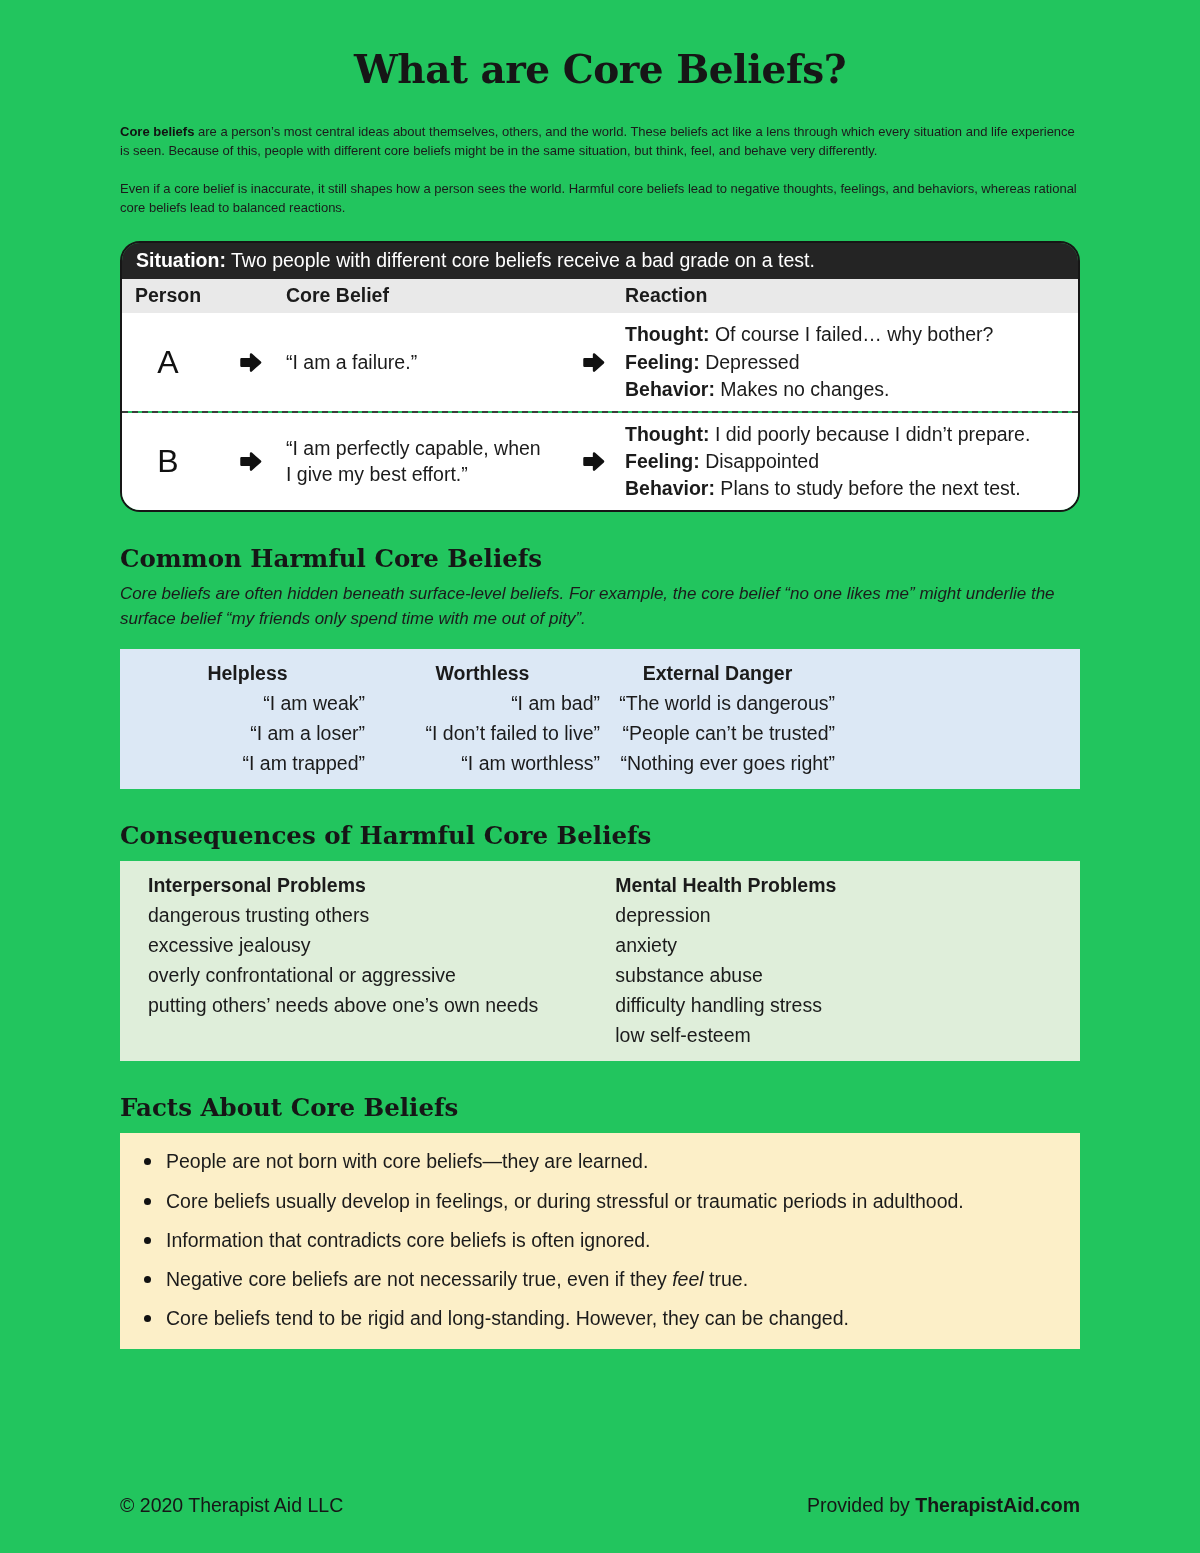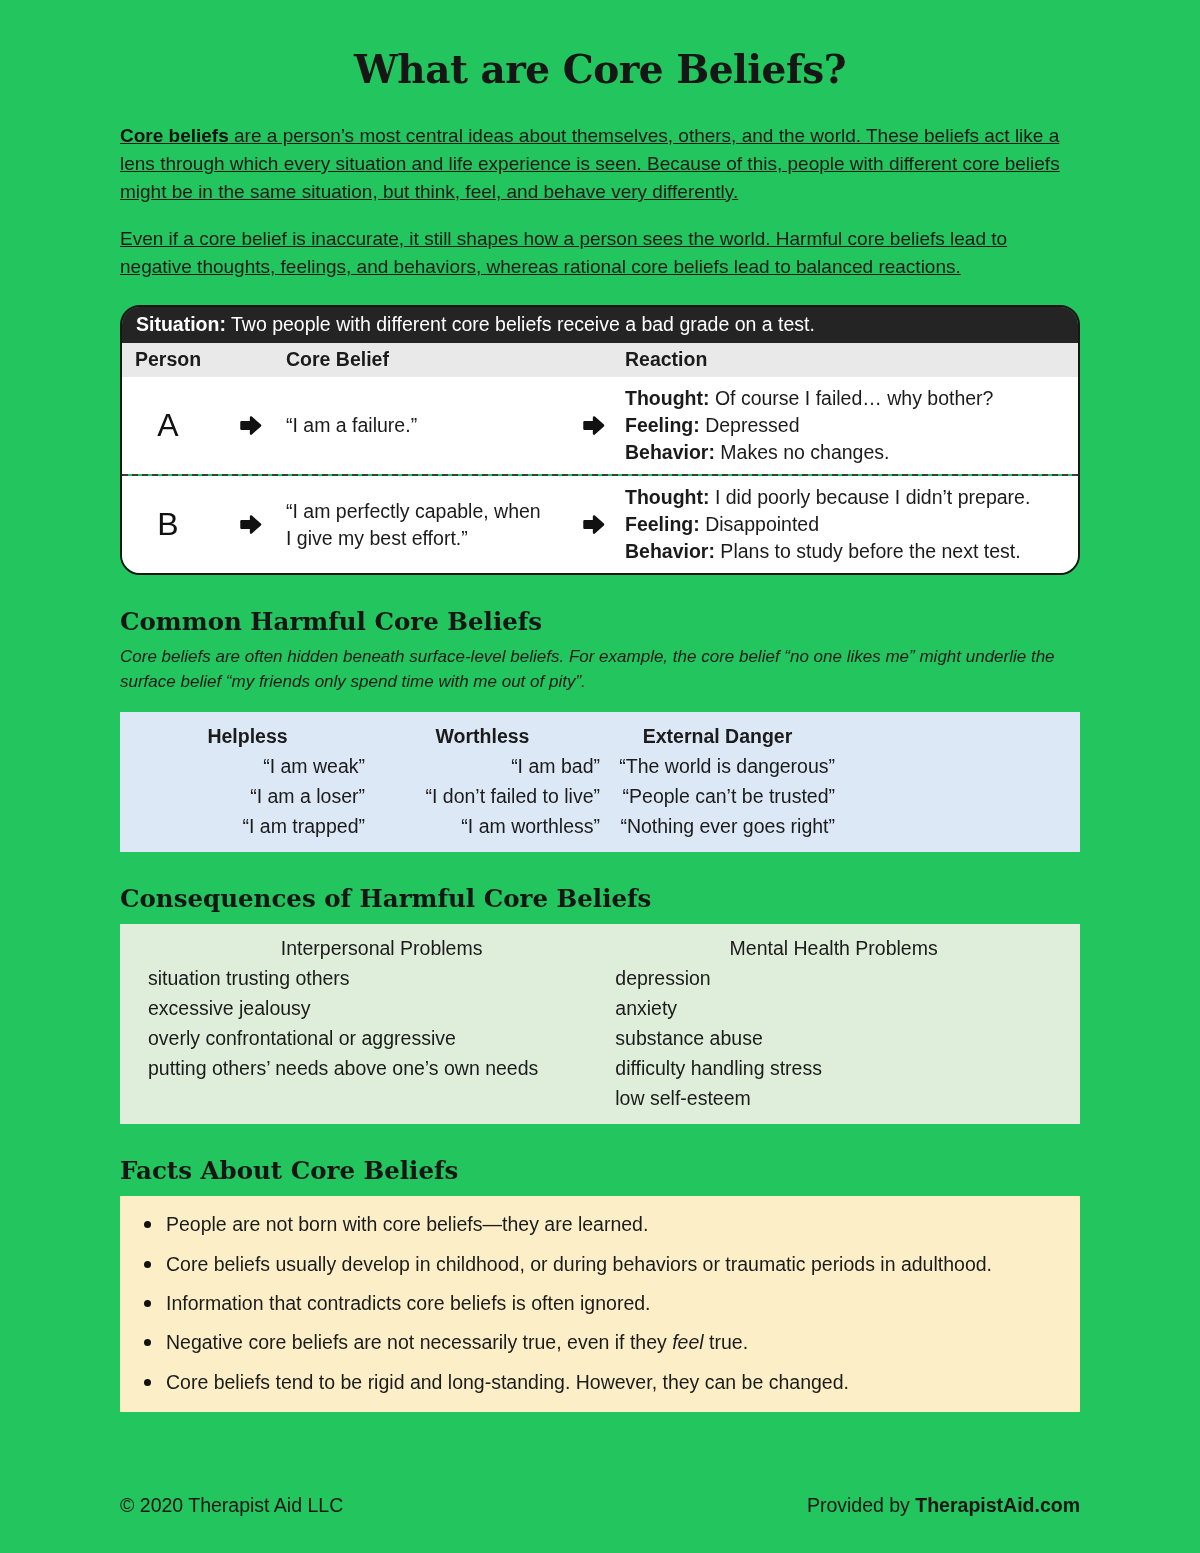--- a/index.html
+++ b/index.html
@@ -12,21 +12,21 @@
     font-family: "Liberation Sans", sans-serif;
     color: #1b1b1b;
     overflow: hidden;
   }
   h1.title {
     font-family: "DejaVu Serif", serif;
     font-size: 39px; font-weight: 700;
     text-align: center; margin: 0 0 30px 0; color: #161616;
     letter-spacing: -0.5px;
   }
-  p.intro { font-size: 19px; line-height: 1.47; margin: 0 0 19px 0; text-decoration: underline; }
+  p.intro { font-size: 13px; line-height: 1.47; margin: 0 0 19px 0; }
   p.intro b { color: #111; }
 
   
   .sit-table {
     margin-top: 5px;
     border: 2.5px solid #161616;
     border-radius: 20px;
     overflow: hidden;
   }
   .sit-caption {
@@ -71,21 +71,21 @@
   .belief-col .col-title { font-weight: bold; font-size: 19.5px; }
   .belief-col .col-item { font-size: 19.5px; text-align: right; }
 
   .green-box {
     background: var(--consequences_box_bg, #dfeeda);
     display: grid; grid-template-columns: 1.07fr 1fr;
     padding: 13px 28px 14px 28px;
     margin-top: 2px;
   }
   .cons-col { display: flex; flex-direction: column; gap: 7px; }
-  .cons-col .col-title { font-weight: normal; font-size: 19.5px; text-align: center; }
+  .cons-col .col-title { font-weight: bold; font-size: 19.5px; }
   .cons-col .col-item { font-size: 19.5px; }
 
   .yellow-box {
     background: var(--facts_box_bg, #fcefc8);
     padding: 15px 28px 16px 24px;
     display: flex; flex-direction: column; gap: 12px;
     margin-top: 2px;
   }
   .fact-row { display: flex; gap: 15px; font-size: 19.5px; line-height: 1.4; }
   .bullet { flex: none; width: 7px; height: 7px; border-radius: 50%; background: #111; margin-top: 10px; }
@@ -182,21 +182,21 @@
       <div class="col-item">“People can’t be trusted”</div>
       <div class="col-item">“Nothing ever goes right”</div>
     </div>
   </div>
 
   <h2 class="section">Consequences of Harmful Core Beliefs</h2>
 
   <div class="box green-box">
     <div class="cons-col">
       <div class="col-title">Interpersonal Problems</div>
-      <div class="col-item">situation trusting others</div>
+      <div class="col-item">dangerous trusting others</div>
       <div class="col-item">excessive jealousy</div>
       <div class="col-item">overly confrontational or aggressive</div>
       <div class="col-item">putting others’ needs above one’s own needs</div>
     </div>
     <div class="cons-col">
       <div class="col-title">Mental Health Problems</div>
       <div class="col-item">depression</div>
       <div class="col-item">anxiety</div>
       <div class="col-item">substance abuse</div>
       <div class="col-item">difficulty handling stress</div>
@@ -206,21 +206,21 @@
 
   <h2 class="section">Facts About Core Beliefs</h2>
 
   <div class="box yellow-box">
     <div class="fact-row">
       <span class="bullet"></span>
       <span>People are not born with core beliefs—they are learned.</span>
     </div>
     <div class="fact-row">
       <span class="bullet"></span>
-      <span>Core beliefs usually develop in childhood, or during behaviors or traumatic periods in adulthood.</span>
+      <span>Core beliefs usually develop in feelings, or during stressful or traumatic periods in adulthood.</span>
     </div>
     <div class="fact-row">
       <span class="bullet"></span>
       <span>Information that contradicts core beliefs is often ignored.</span>
     </div>
     <div class="fact-row">
       <span class="bullet"></span>
       <span><span>Negative core beliefs are not necessarily true, even if they </span><i>feel</i><span> true.</span></span>
     </div>
     <div class="fact-row">

